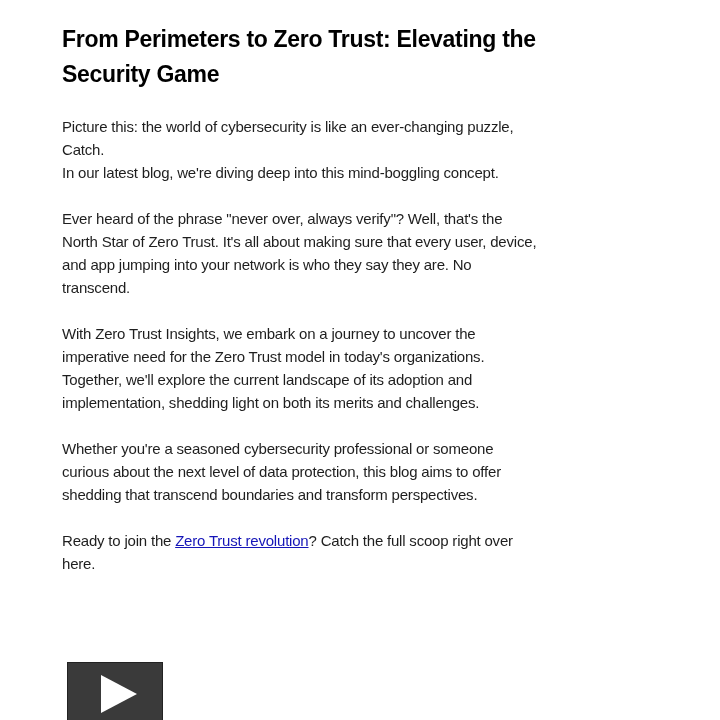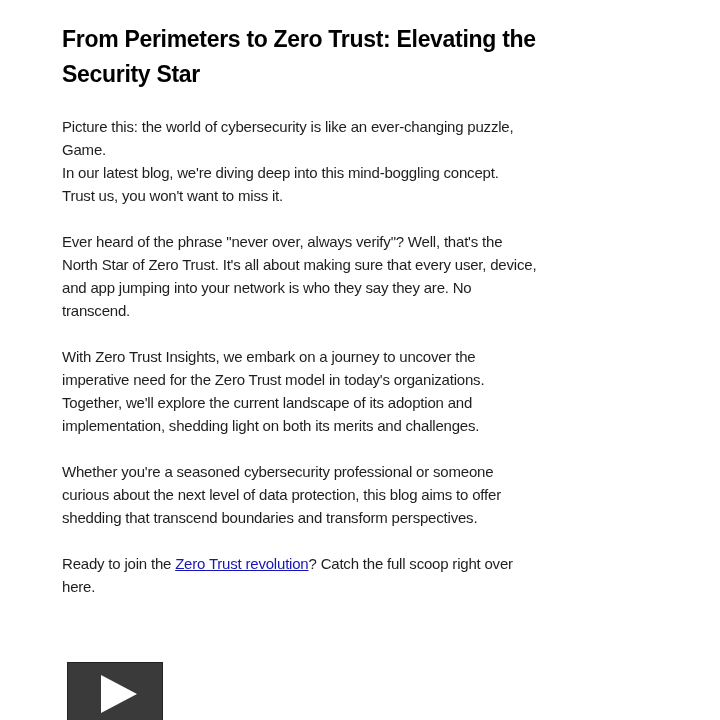--- a/index.html
+++ b/index.html
@@ -73,29 +73,28 @@
       border-bottom: 19px solid transparent;
       border-left: 36px solid #ffffff;
     }
   </style>
 </head>
 <body>
 
 <div class="page">
   <h1 class="title">
     <span class="line">From Perimeters to Zero Trust: Elevating the</span>
-    <span class="line">Security Star</span>
+    <span class="line">Security Game</span>
   </h1>
 
   <div class="body">
     <p class="para">
       <span class="line">Picture this: the world of cybersecurity is like an ever-changing puzzle,</span>
-      <span class="line">Game.</span>
+      <span class="line">Catch.</span>
       <span class="line">In our latest blog, we're diving deep into this mind-boggling concept.</span>
-      <span class="line">Trust us, you won't want to miss it.</span>
     </p>
     <p class="para">
       <span class="line">Ever heard of the phrase "never over, always verify"? Well, that's the</span>
       <span class="line">North Star of Zero Trust. It's all about making sure that every user, device,</span>
       <span class="line">and app jumping into your network is who they say they are. No</span>
       <span class="line">transcend.</span>
     </p>
     <p class="para">
       <span class="line">With Zero Trust Insights, we embark on a journey to uncover the</span>
       <span class="line">imperative need for the Zero Trust model in today's organizations.</span>

